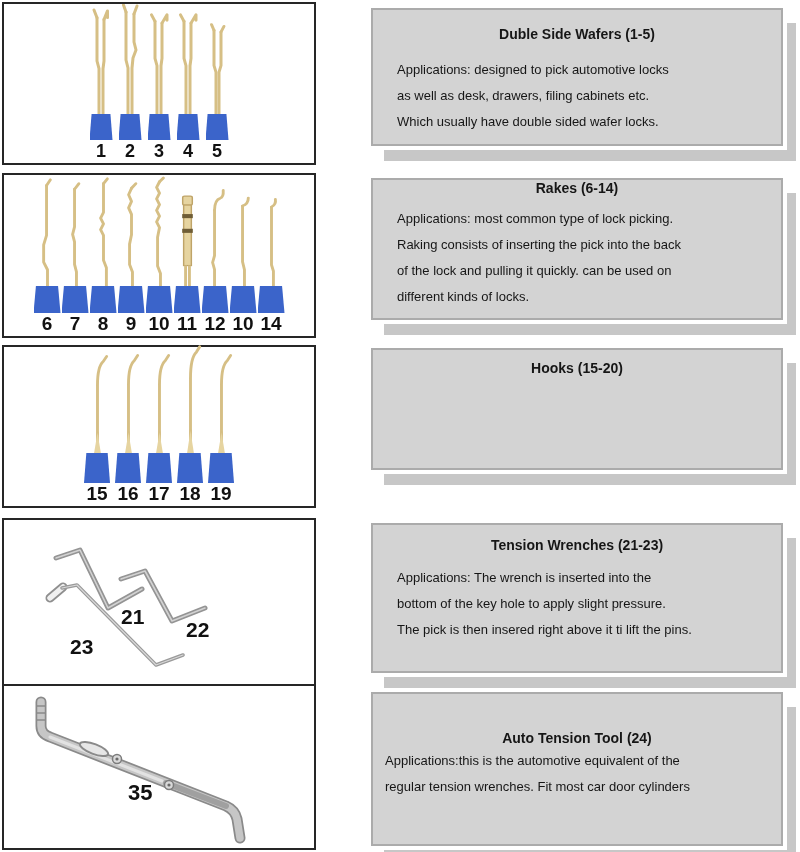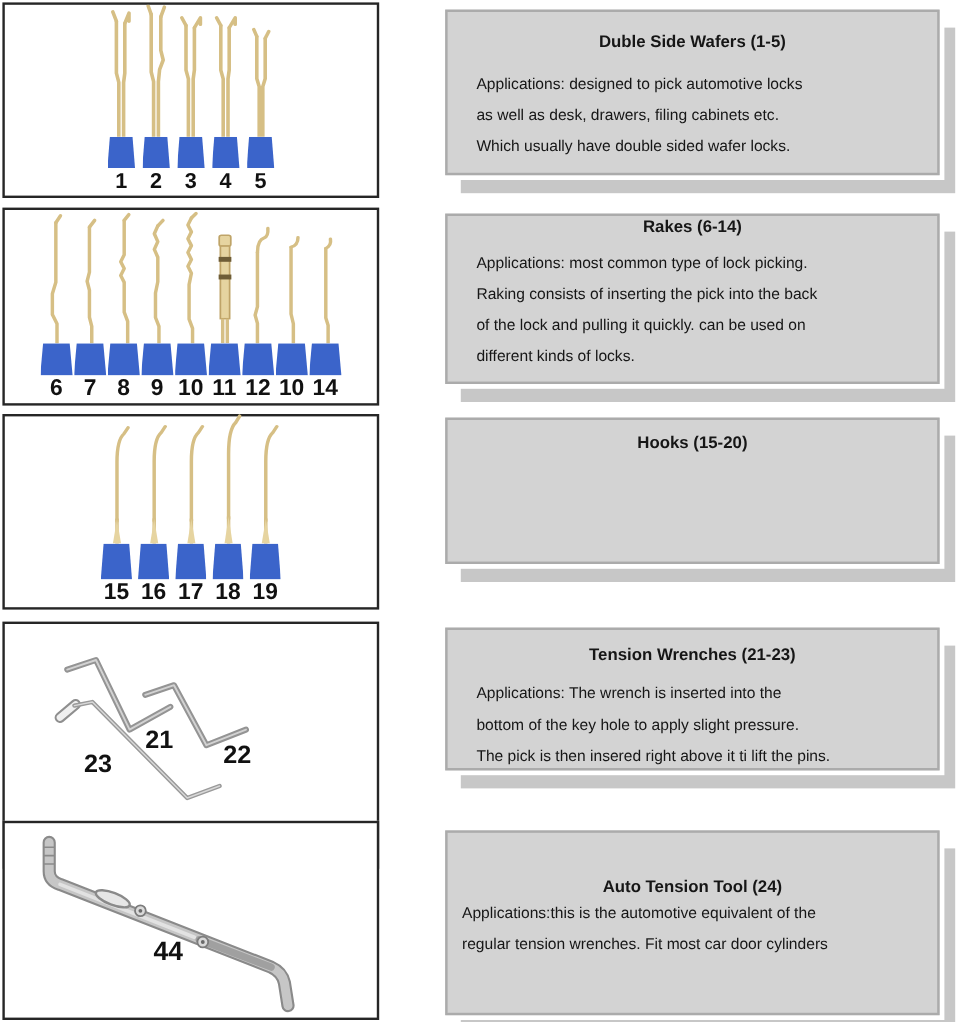--- a/index.html
+++ b/index.html
@@ -266,58 +266,58 @@
         <path d="M117,59 L141,51 L168,101 L201,88" stroke="#949494" stroke-width="5"></path>
         <path d="M117,59 L141,51 L168,101 L201,88" stroke="#d2d2d2" stroke-width="1.6"></path>
         <path d="M46,78 L59,67" stroke="#8f8f8f" stroke-width="9"></path>
         <path d="M46,78 L59,67" stroke="#f0f0f0" stroke-width="5.5"></path>
         <path d="M58,68 L73,65 L152,145 L179,135" stroke="#9a9a9a" stroke-width="3.6"></path>
         <path d="M58,68 L73,65 L152,145 L179,135" stroke="#d8d8d8" stroke-width="1.2"></path>
       </g>
     </svg>
     <div class="panel-label" style="left:117px;top:86px">21</div>
     <div class="panel-label" style="left:182px;top:99px">22</div>
-    <div class="panel-label" style="left:66px;top:106px">23</div>
+    <div class="panel-label" style="left:66px;top:116px">23</div>
   </div>
 
   <div class="panel rel" style="top:684px;height:166px">
     <svg viewBox="0 0 310 162" width="310" height="162">
       <g fill="none" stroke-linecap="round" stroke-linejoin="round">
         <path d="M37,16 L37,40 Q37,48 46,51 L222,120 Q231,124 233,133 L236,152" stroke="#8a8a8a" stroke-width="11"></path>
         <path d="M37,16 L37,40 Q37,48 46,51 L222,120 Q231,124 233,133 L236,152" stroke="#c6c6c6" stroke-width="7.5"></path>
         <path d="M46,51 L158,95" stroke="#e2e2e2" stroke-width="3"></path>
         <path d="M162,97 L222,120" stroke="#a0a0a0" stroke-width="6"></path>
         <path d="M33,20 h8 M33,27 h8 M33,34 h8" stroke="#8a8a8a" stroke-width="1.3"></path>
       </g>
       <ellipse cx="90" cy="63" rx="15" ry="5" transform="rotate(21 90 63)" fill="#e6e6e6" stroke="#8a8a8a" stroke-width="2"></ellipse>
       <circle cx="113" cy="73" r="4.5" fill="#d9d9d9" stroke="#7c7c7c" stroke-width="1.5"></circle>
       <circle cx="113" cy="73" r="1.6" fill="#6a6a6a"></circle>
       <circle cx="165" cy="99" r="4.5" fill="#d9d9d9" stroke="#7c7c7c" stroke-width="1.5"></circle>
       <circle cx="165" cy="99" r="1.6" fill="#6a6a6a"></circle>
     </svg>
-    <div class="panel-label" style="left:124px;top:96px;font-size:22px">44</div>
+    <div class="panel-label" style="left:124px;top:96px;font-size:22px">35</div>
   </div>
 
   <div class="card c1" style="top:8px;height:138px">
     <div class="card-title">Duble Side Wafers (1-5)</div>
     <div class="card-body">Applications: designed to pick automotive locks
 as well as desk, drawers, filing cabinets etc.
 Which usually have double sided wafer locks.</div>
   </div>
   <div class="card c2" style="top:178px;height:142px">
     <div class="card-title">Rakes (6-14)</div>
     <div class="card-body">Applications: most common type of lock picking.
 Raking consists of inserting the pick into the back
 of the lock and pulling it quickly. can be used on
 different kinds of locks.</div>
   </div>
   <div class="card c3" style="top:348px;height:122px">
     <div class="card-title">Hooks (15-20)</div>
   </div>
-  <div class="card c4" style="top:523px;height:119px">
+  <div class="card c4" style="top:523px;height:150px">
     <div class="card-title">Tension Wrenches (21-23)</div>
     <div class="card-body">Applications: The wrench is inserted into the
 bottom of the key hole to apply slight pressure.
 The pick is then insered right above it ti lift the pins.</div>
   </div>
   <div class="card c5" style="top:692px;height:154px">
     <div class="card-title">Auto Tension Tool (24)</div>
     <div class="card-body">Applications:this is the automotive equivalent of the
 regular tension wrenches. Fit most car door cylinders</div>
   </div>

